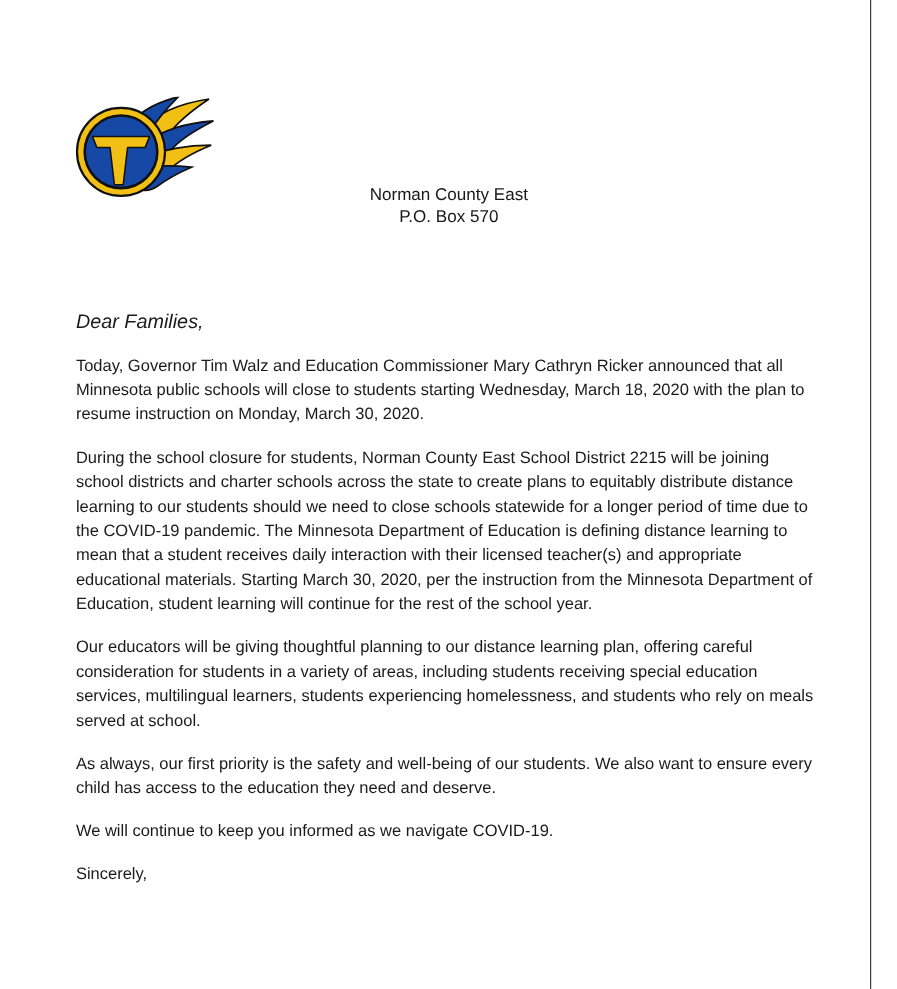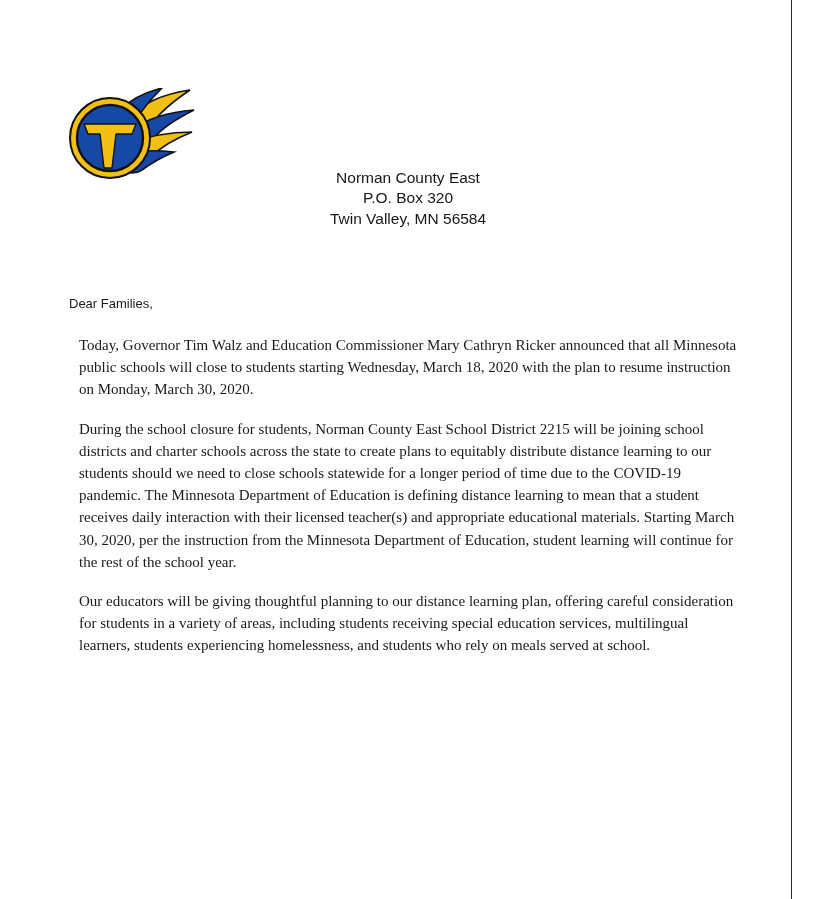--- a/index.html
+++ b/index.html
@@ -54,30 +54,30 @@
   .address-line { white-space: nowrap; }
 
   
   .letter-body {
     position: absolute;
     left: 69px;
     top: 281px;
     width: 672px;
   }
   .salutation {
-    font-size: 13px;
+    font-size: 18px;
     line-height: 22px;
-    margin: 12px 0 19px 0;
+    margin: 0 0 19px 0;
+    font-style: italic;
   }
   .para {
     font-size: 15px;
     line-height: 22.2px;
-    margin: 0 0 17px 10px;
+    margin: 0 0 17px 0;
     text-align: left;
-    font-family: Liberation Serif, serif;
   }
   .bold-url { font-weight: bold; }
 
   .closing {
     font-size: 15px;
     line-height: 22px;
     margin: 0 0 17px 0;
   }
   .signature-gap { height: 39px; }
 </style>
@@ -102,35 +102,37 @@
       <circle cx="42" cy="50" r="33" fill="#1648A6" stroke="#111111" stroke-width="2.4"></circle>
 
       <g fill="#F2C014" stroke="#111111" stroke-width="1.4" stroke-linejoin="round">
         <path d="M16 36 H68 L64 46 H48 L44 80 L36 80 L32 46 H20 Z"></path>
       </g>
     </svg>
   </div>
 
   <div class="address-block">
     <div class="address-line">Norman County East</div>
-    <div class="address-line">P.O. Box 320</div>
-    <div class="address-line">Twin Valley, MN 56584</div>
+    <div class="address-line">P.O. Box 570</div>
   </div>
 
   <div class="letter-body">
 
     <p class="salutation">Dear Families,</p>
 
     <p class="para">Today, Governor Tim Walz and Education Commissioner Mary Cathryn Ricker announced that all Minnesota public schools will close to students starting Wednesday, March 18, 2020 with the plan to resume instruction on Monday, March 30, 2020.</p>
 
     <p class="para">During the school closure for students, Norman County East School District 2215 will be joining school districts and charter schools across the state to create plans to equitably distribute distance learning to our students should we need to close schools statewide for a longer period of time due to the COVID-19 pandemic. The Minnesota Department of Education is defining distance learning to mean that a student receives daily interaction with their licensed teacher(s) and appropriate educational materials. Starting March 30, 2020, per the instruction from the Minnesota Department of Education, student learning will continue for the rest of the school year.</p>
 
     <p class="para">Our educators will be giving thoughtful planning to our distance learning plan, offering careful consideration for students in a variety of areas, including students receiving special education services, multilingual learners, students experiencing homelessness, and students who rely on meals served at school.</p>
 
 
+    <p class="para">As always, our first priority is the safety and well-being of our students. We also want to ensure every child has access to the education they need and deserve.</p>
 
+    <p class="para">We will continue to keep you informed as we navigate COVID-19.</p>
 
+    <p class="closing">Sincerely,</p>
 
     <div class="signature-gap"></div>
 
   </div>
 
 </div>
 
 </body></html>

